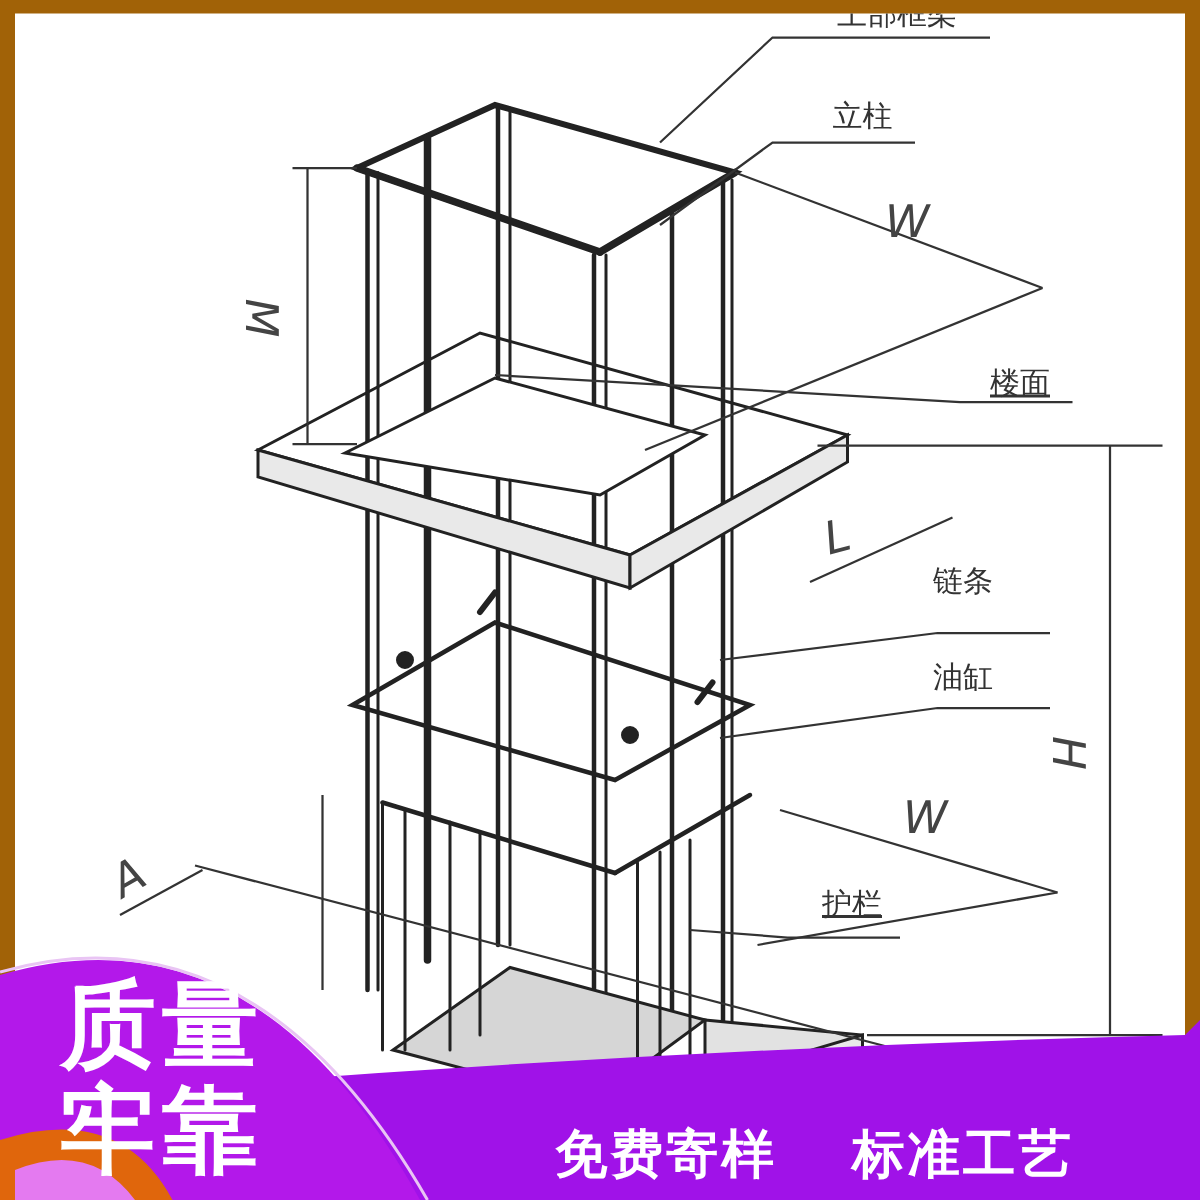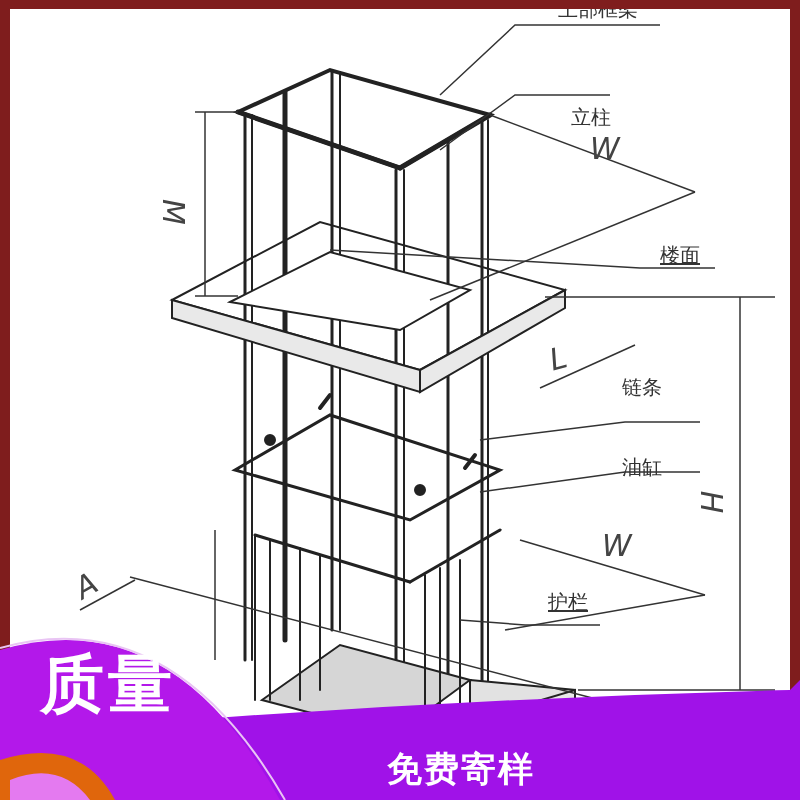--- a/index.html
+++ b/index.html
@@ -1,24 +1,24 @@
 <!DOCTYPE html>
 <html><head>
 <meta charset="utf-8">
 <style>
   html,body{margin:0;padding:0;}
   body{width:800px;height:800px;overflow:hidden;background:#ad0ee6;font-family:"DejaVu Sans",sans-serif;}
-  .frame{position:absolute;left:0;top:0;width:800px;height:800px;background:#7f1d1d;}
+  .frame{position:absolute;left:0;top:0;width:800px;height:800px;background:#a16207;}
   .canvas{position:absolute;left:10px;top:9px;width:780px;height:791px;background:#ffffff;overflow:hidden;}
   svg.drawing{position:absolute;left:0;top:0;}
   .lbl{position:absolute;font-family:"DejaVu Sans",sans-serif;color:#333;font-size:20px;line-height:1;}
   .dim{position:absolute;font-family:"DejaVu Sans",sans-serif;color:#444;font-size:30px;font-style:italic;line-height:1;font-weight:300;}
   .dim-rot{transform:rotate(90deg);}
   .bottom-band{position:absolute;left:0;top:0;width:800px;height:800px;pointer-events:none;}
-  .tagline{position:absolute;left:370px;top:746px;color:#fff;font-weight:bold;font-size:35px;letter-spacing:2px;white-space:nowrap;font-family:"DejaVu Sans",sans-serif;margin-left:17px;}
+  .tagline{position:absolute;left:370px;top:746px;color:#fff;font-weight:bold;font-size:35px;letter-spacing:2px;white-space:nowrap;font-family:"DejaVu Sans",sans-serif;}
   .tag2{position:absolute;left:568px;top:746px;color:#fff;font-weight:bold;font-size:35px;letter-spacing:2px;white-space:nowrap;font-family:"DejaVu Sans",sans-serif;}
   .big{position:absolute;color:#fff;font-weight:bold;font-size:64px;line-height:1;font-family:"DejaVu Sans",sans-serif;letter-spacing:4px;}
 </style>
 </head>
 <body>
 
 <div class="frame">
   <div class="canvas">
     <svg class="drawing" width="780" height="791" viewBox="10 9 780 791">
       <g stroke="#222" stroke-width="2" fill="none" stroke-linecap="round">
@@ -84,37 +84,39 @@
         <polyline points="440,95 515,25 660,25"></polyline>
         <polyline points="440,150 515,95 610,95"></polyline>
         <polyline points="330,250 640,268 715,268"></polyline>
         <polyline points="480,440 625,422 700,422"></polyline>
         <polyline points="480,492 625,472 700,472"></polyline>
         <polyline points="460,620 525,625 600,625"></polyline>
       </g>
     </svg>
 
     <div class="lbl" style="left:548px;top:-10px;">上部框架</div>
-    <div class="lbl" style="left:561px;top:58px;margin-top:40px;">立柱</div>
+    <div class="lbl" style="left:545px;top:58px;">立柱</div>
     <div class="lbl" style="left:650px;top:236px;text-decoration:underline;">楼面</div>
     <div class="lbl" style="left:612px;top:368px;">链条</div>
-    <div class="lbl" style="left:612px;top:432px;margin-top:16px;">油缸</div>
+    <div class="lbl" style="left:612px;top:432px;">油缸</div>
     <div class="lbl" style="left:538px;top:583px;text-decoration:underline;">护栏</div>
 
     <div class="dim" style="left:580px;top:125px;">W</div>
     <div class="dim dim-rot" style="left:150px;top:188px;">M</div>
     <div class="dim" style="left:540px;top:335px;transform:rotate(-15deg);">L</div>
     <div class="dim dim-rot" style="left:690px;top:478px;">H</div>
     <div class="dim" style="left:592px;top:522px;">W</div>
     <div class="dim" style="left:66px;top:562px;transform:rotate(-30deg);">A</div>
   </div>
 
   <svg class="bottom-band" width="800" height="800" viewBox="0 0 800 800">
     <path d="M0,800 L0,735 Q400,700 790,690 L800,680 L800,800 Z" fill="#a012e8"></path>
     <path d="M0,650 Q170,600 280,800 L0,800 Z" fill="#b318ea"></path>
     <path d="M0,648 Q170,600 285,800" stroke="#e9c4f4" stroke-width="2" fill="none"></path>
     <path d="M0,760 Q80,735 115,800 L0,800 Z" fill="#e0660c"></path>
     <path d="M10,780 Q60,760 90,800 L10,800 Z" fill="#e47af0"></path>
   </svg>
 
   <div class="big" style="left:40px;top:652px;">质量</div>
+  <div class="big" style="left:40px;top:722px;">牢靠</div>
   <div class="tagline">免费寄样</div>
+  <div class="tag2">标准工艺</div>
 </div>
 
 </body></html>

